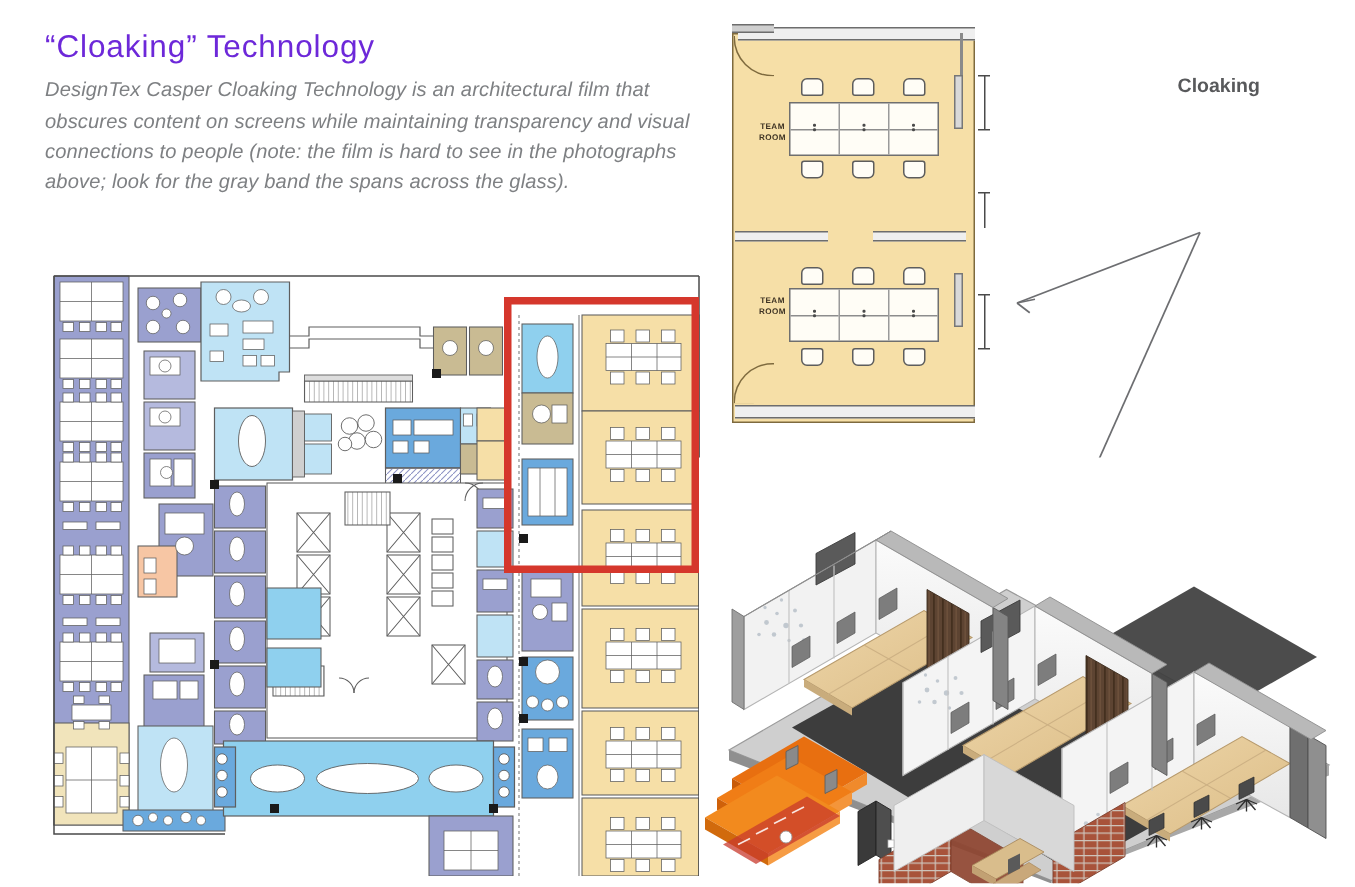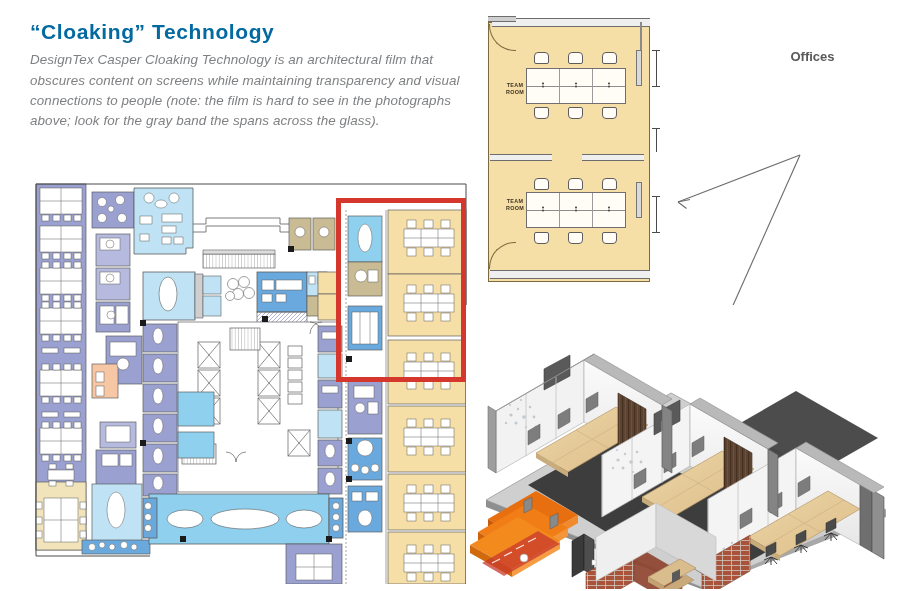--- a/index.html
+++ b/index.html
@@ -2,21 +2,21 @@
 <html><head>
 <meta charset="utf-8">
 <style>
   html,body{margin:0;padding:0;background:#ffffff;}
   body{width:903px;height:591px;position:relative;overflow:hidden;
        font-family:"Liberation Sans", sans-serif;}
   #page{position:absolute;left:0;top:0;width:903px;height:591px;background:#fff;}
 
   
   #text-block{position:absolute;left:30px;top:20px;width:440px;}
-  #page-title{font-size:21px;font-weight:bold;color:#0369a1;letter-spacing:0.6px;
+  #page-title{font-size:21px;font-weight:normal;color:#6d28d9;letter-spacing:0.6px;
               line-height:1.15;margin:0 0 6px 0;}
   #page-body{font-size:13.4px;font-style:italic;color:#7e8083;line-height:1.52;margin:0;
              letter-spacing:0.1px;}
 
   
   #callout-label{position:absolute;left:735px;top:48px;width:155px;text-align:center;
                  font-size:13px;font-weight:bold;color:#58595b;line-height:1.45;}
   #callout-label div{white-space:nowrap;}
 
   
@@ -65,21 +65,21 @@
 <body>
 
 <div id="page">
 
   <div id="text-block">
     <h1 id="page-title">“Cloaking” Technology</h1>
     <p id="page-body">DesignTex Casper Cloaking Technology is an architectural film that obscures content on screens while maintaining transparency and visual connections to people (note: the film is hard to see in the photographs above; look for the gray band the spans across the glass).</p>
   </div>
 
   <div id="callout-label">
-    <div>Offices</div>
+    <div>Cloaking</div>
   </div>
 
   <svg id="arrow-layer" viewBox="0 0 903 591">
     <g stroke="#6d6e71" stroke-width="1.15" fill="none">
       <line x1="800" y1="155" x2="678" y2="202"></line>
       <path d="M678,202 L690,199.5 M678,202 L686.5,208.5"></path>
       <line x1="800" y1="155" x2="706" y2="366"></line>
       <path d="M706,366 L704.5,354 M706,366 L713.5,357"></path>
     </g>
   </svg>

